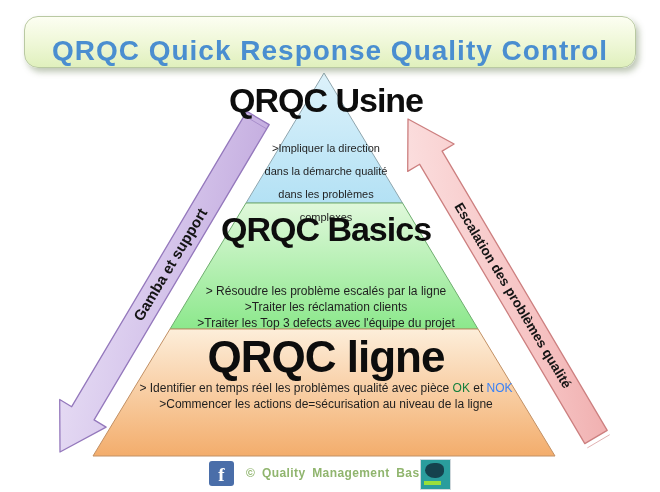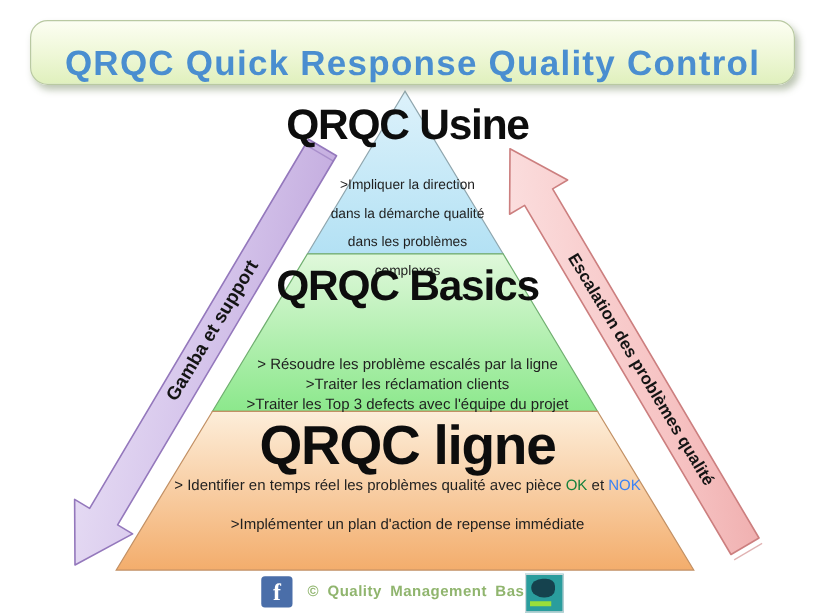--- a/index.html
+++ b/index.html
@@ -98,22 +98,22 @@
 dans les problèmes
 complexes</div>
 
 <div class="abs ptxt lvl-title projet-title">QRQC Basics</div>
 <div class="abs ptxt projet-bullets">&gt; Résoudre les problème escalés par la ligne
 &gt;Traiter les réclamation clients
 &gt;Traiter les Top 3 defects avec l'équipe du projet</div>
 
 <div class="abs ptxt lvl-title ligne-title">QRQC ligne</div>
 <div class="abs ptxt ligne-bullets"><span>&gt; Identifier en temps réel les problèmes qualité avec pièce </span><span class="ok">OK</span><span> et </span><span class="nok">NOK</span><br>
-<br>
-<span>&gt;Implémenter un plan d'action de repense immédiate</span></div>
+<span>&gt;Commencer les actions de=sécurisation au niveau de la ligne</span><br>
+</div>
 
 <div class="abs arrow-label left-arrow-label">Gamba et support</div>
 <div class="abs arrow-label right-arrow-label">Escalation des problèmes qualité</div>
 
 <div class="abs fb">
   <span>f</span>
 </div>
 <div class="abs copyright">© Quality Management Basics</div>
 <div class="qmb-logo">
   <div class="qmb-blob"></div>

